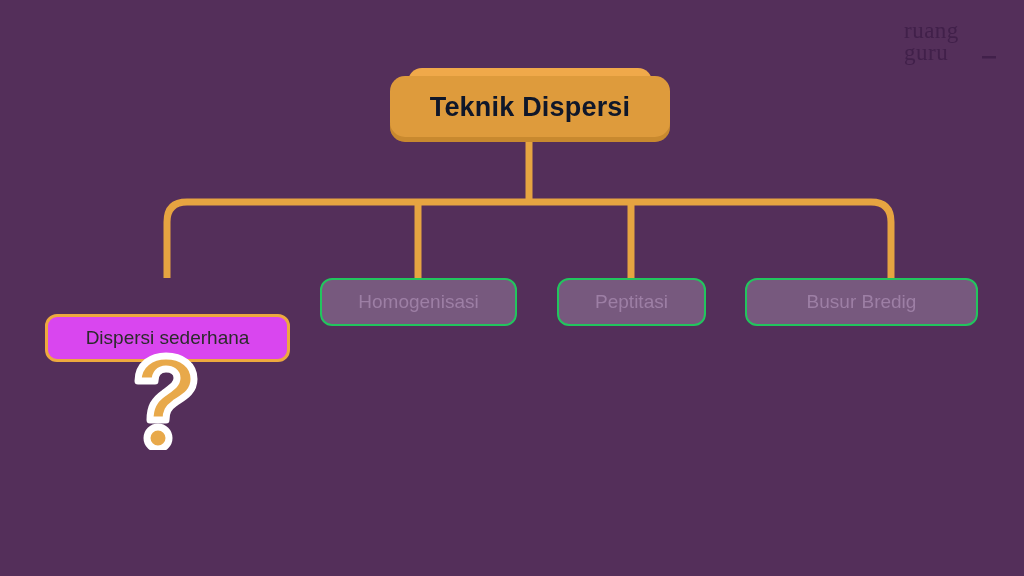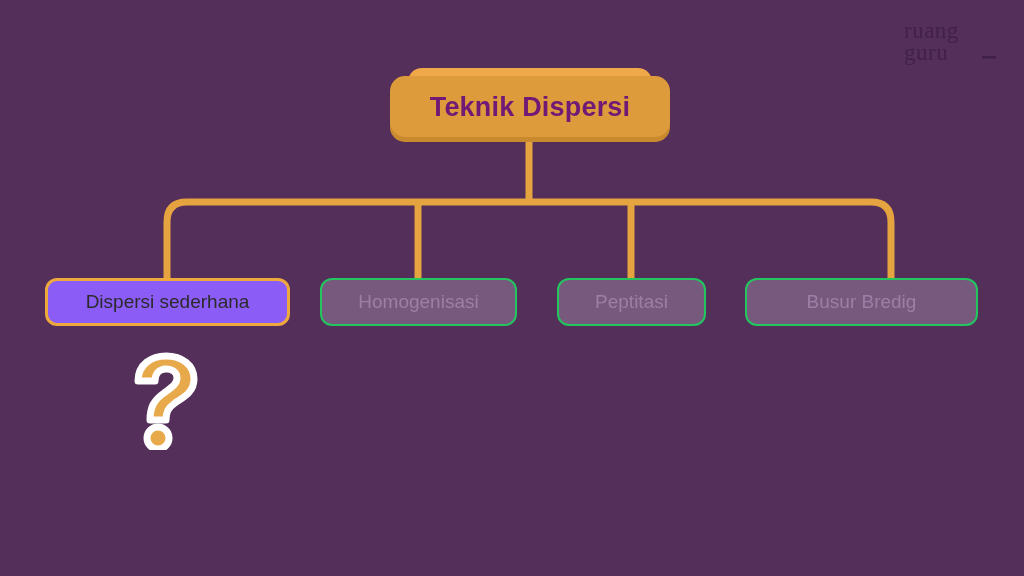--- a/index.html
+++ b/index.html
@@ -64,21 +64,21 @@
     width: 280px;
     height: 66px;
     border-radius: 15px;
     background: #DE9B3C;
     box-shadow: inset 0 -5px 0 0 rgba(150, 95, 20, 0.30);
     display: flex;
     align-items: center;
     justify-content: center;
   }
   .root-label {
-    color: #701a75;
+    color: #0f172a;
     font-size: 27px;
     font-weight: bold;
     letter-spacing: 0.2px;
     line-height: 1;
     padding-bottom: 3px;
   }
 
   
   .leaf {
     position: absolute;
@@ -89,22 +89,23 @@
     justify-content: center;
     box-sizing: border-box;
   }
   .leaf-label {
     font-size: 19px;
     line-height: 1;
     padding-bottom: 2px;
     white-space: nowrap;
   }
   .leaf.active {
-    background: #8b5cf6;
+    background: #d946ef;
     border: 3px solid #EDA93E;
+    margin-top: 36px;
   }
   .leaf.active .leaf-label {
     color: #2B2B2B;
   }
   .leaf.dim {
     background: #77597E;
     border: 2px solid #22c55e;
   }
   .leaf.dim .leaf-label {
     color: #9D7FA5;

